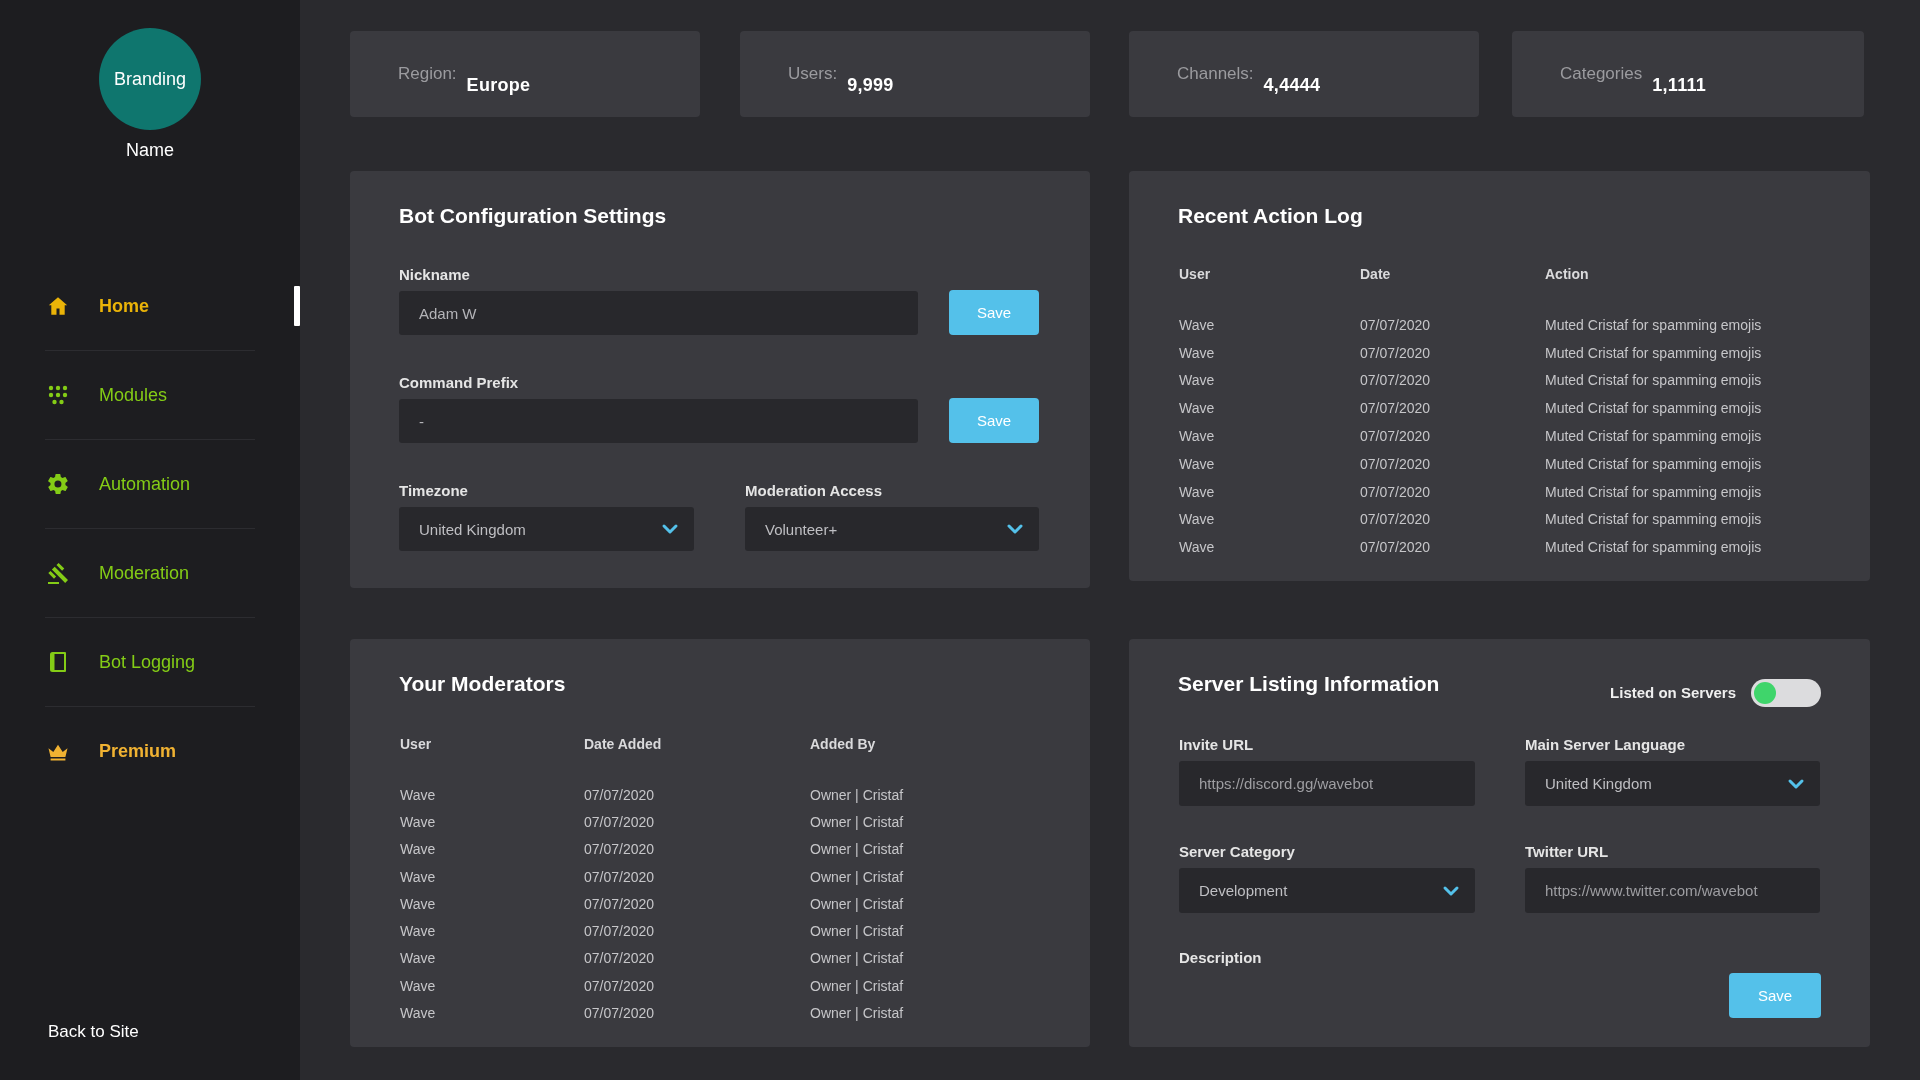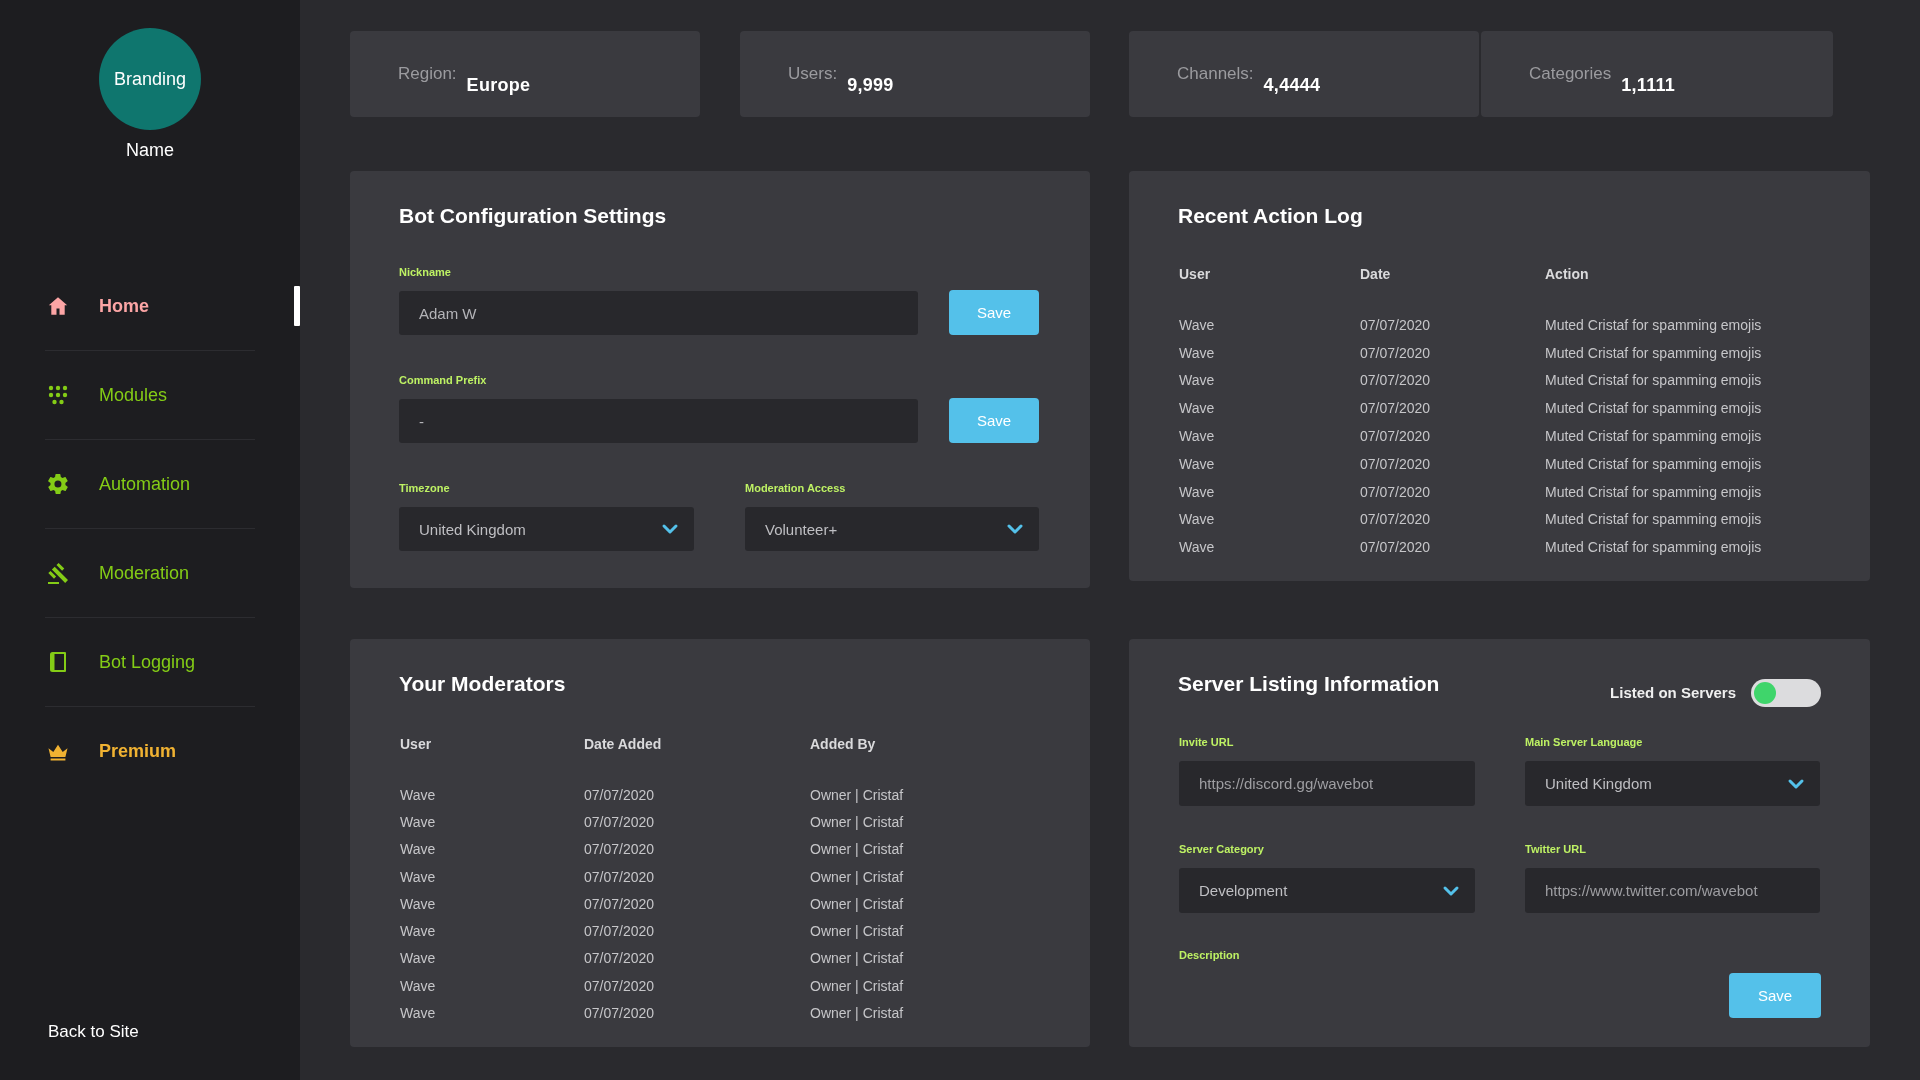--- a/index.html
+++ b/index.html
@@ -17,43 +17,43 @@
   .avatar{position:absolute;left:99px;top:28px;width:102px;height:102px;border-radius:50%;
     background:#0f766e;display:flex;align-items:center;justify-content:center;
     color:#fff;font-size:18px;}
   .brand-name{position:absolute;top:140px;left:0;width:100%;text-align:center;color:#fff;font-size:18px;}
   .nav{position:absolute;top:262px;left:45px;right:45px;}
   .nav-item{position:relative;height:89px;display:flex;align-items:center;gap:28px;
     color:#84cc16;font-size:18px;cursor:pointer;border-bottom:1px solid #2c2c30;}
   .nav-item:last-child{border-bottom:none;}
   .nav-icon{width:26px;height:26px;flex:0 0 26px;display:flex;align-items:center;justify-content:center;}
   .nav-icon svg{width:24px;height:24px;fill:currentColor;}
-  .nav-item.active{color:#fca5a5;font-weight:700;}
+  .nav-item.active{color:#eab308;font-weight:700;}
   .nav-item.premium{color:var(--premium,#f0b232);font-weight:700;}
   .active-bar{position:absolute;right:-45px;top:50%;transform:translateY(-50%);
     width:6px;height:40px;background:#fff;border-radius:1px;}
   .back-link{position:absolute;left:48px;top:1022px;color:#fff;font-size:17px;cursor:pointer;}
 
   
   .stat-card{position:absolute;top:31px;width:350px;height:86px;background:#3a3a3f;border-radius:4px;
     display:flex;align-items:center;padding-left:48px;gap:10px;}
   .stat-label{color:#9b9b9f;font-size:17px;}
   .stat-value{color:#fff;font-size:18px;font-weight:700;letter-spacing:.3px;margin-top:22px;}
-  #stat-0{left:350px;} #stat-1{left:740px;} #stat-2{left:1129px;} #stat-3{left:1481px;width:352px;}
+  #stat-0{left:350px;} #stat-1{left:740px;} #stat-2{left:1129px;} #stat-3{left:1512px;width:352px;}
 
   
   .card{position:absolute;background:#3a3a3f;border-radius:4px;}
   #card-config{left:350px;top:171px;width:740px;height:417px;}
   #card-log{left:1129px;top:171px;width:741px;height:410px;}
   #card-mods{left:350px;top:639px;width:740px;height:408px;}
   #card-listing{left:1129px;top:639px;width:741px;height:408px;}
   .card-title{position:absolute;left:49px;top:33px;color:#fff;font-size:21px;font-weight:700;}
 
   
-  .field-label{position:absolute;color:#bef264;font-size:11px;font-weight:700;}
+  .field-label{position:absolute;color:#e5e5e5;font-size:15px;font-weight:700;}
   .text-input{position:absolute;height:44px;background:#28282c;border:none;border-radius:3px;
     color:#b4b4b8;font-size:15px;padding:16px 20px;font-family:"Liberation Sans",sans-serif;outline:none;}
   .text-input::placeholder{color:#9e9ea2;opacity:1;}
   .text-input.dim{color:#9e9ea2;}
   .btn-save{position:absolute;width:90px;height:45px;background:var(--accent,#54c1ea);border:none;
     border-radius:4px;color:#fff;font-size:15px;cursor:pointer;font-family:"Liberation Sans",sans-serif;}
   .dropdown{position:absolute;height:44px;background:#28282c;border-radius:3px;display:flex;
     align-items:center;justify-content:space-between;padding:0 12px 0 20px;color:#bfbfc3;
     font-size:15px;cursor:pointer;}
   .dropdown svg{width:24px;height:24px;stroke:var(--accent,#54c1ea);stroke-width:3;fill:none;

